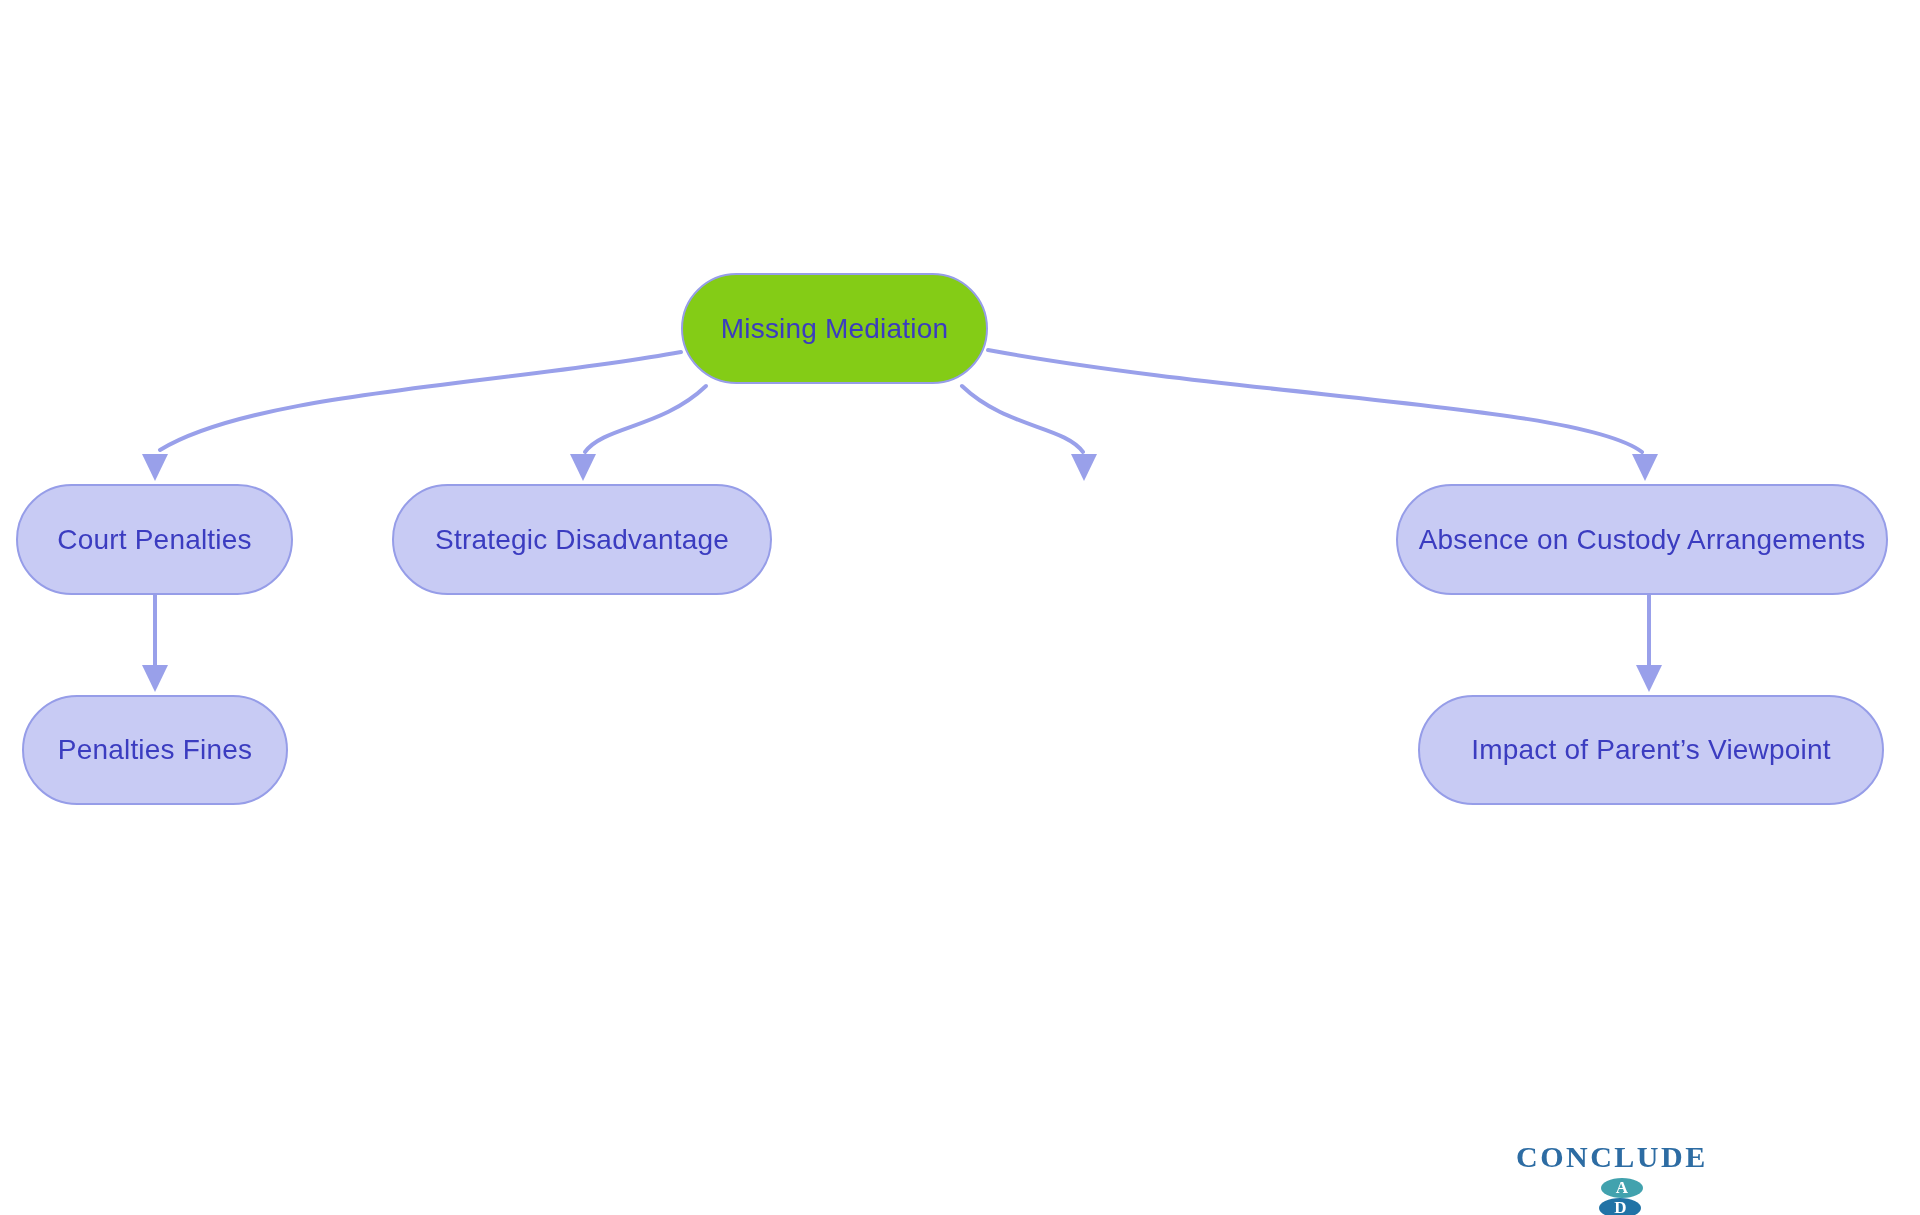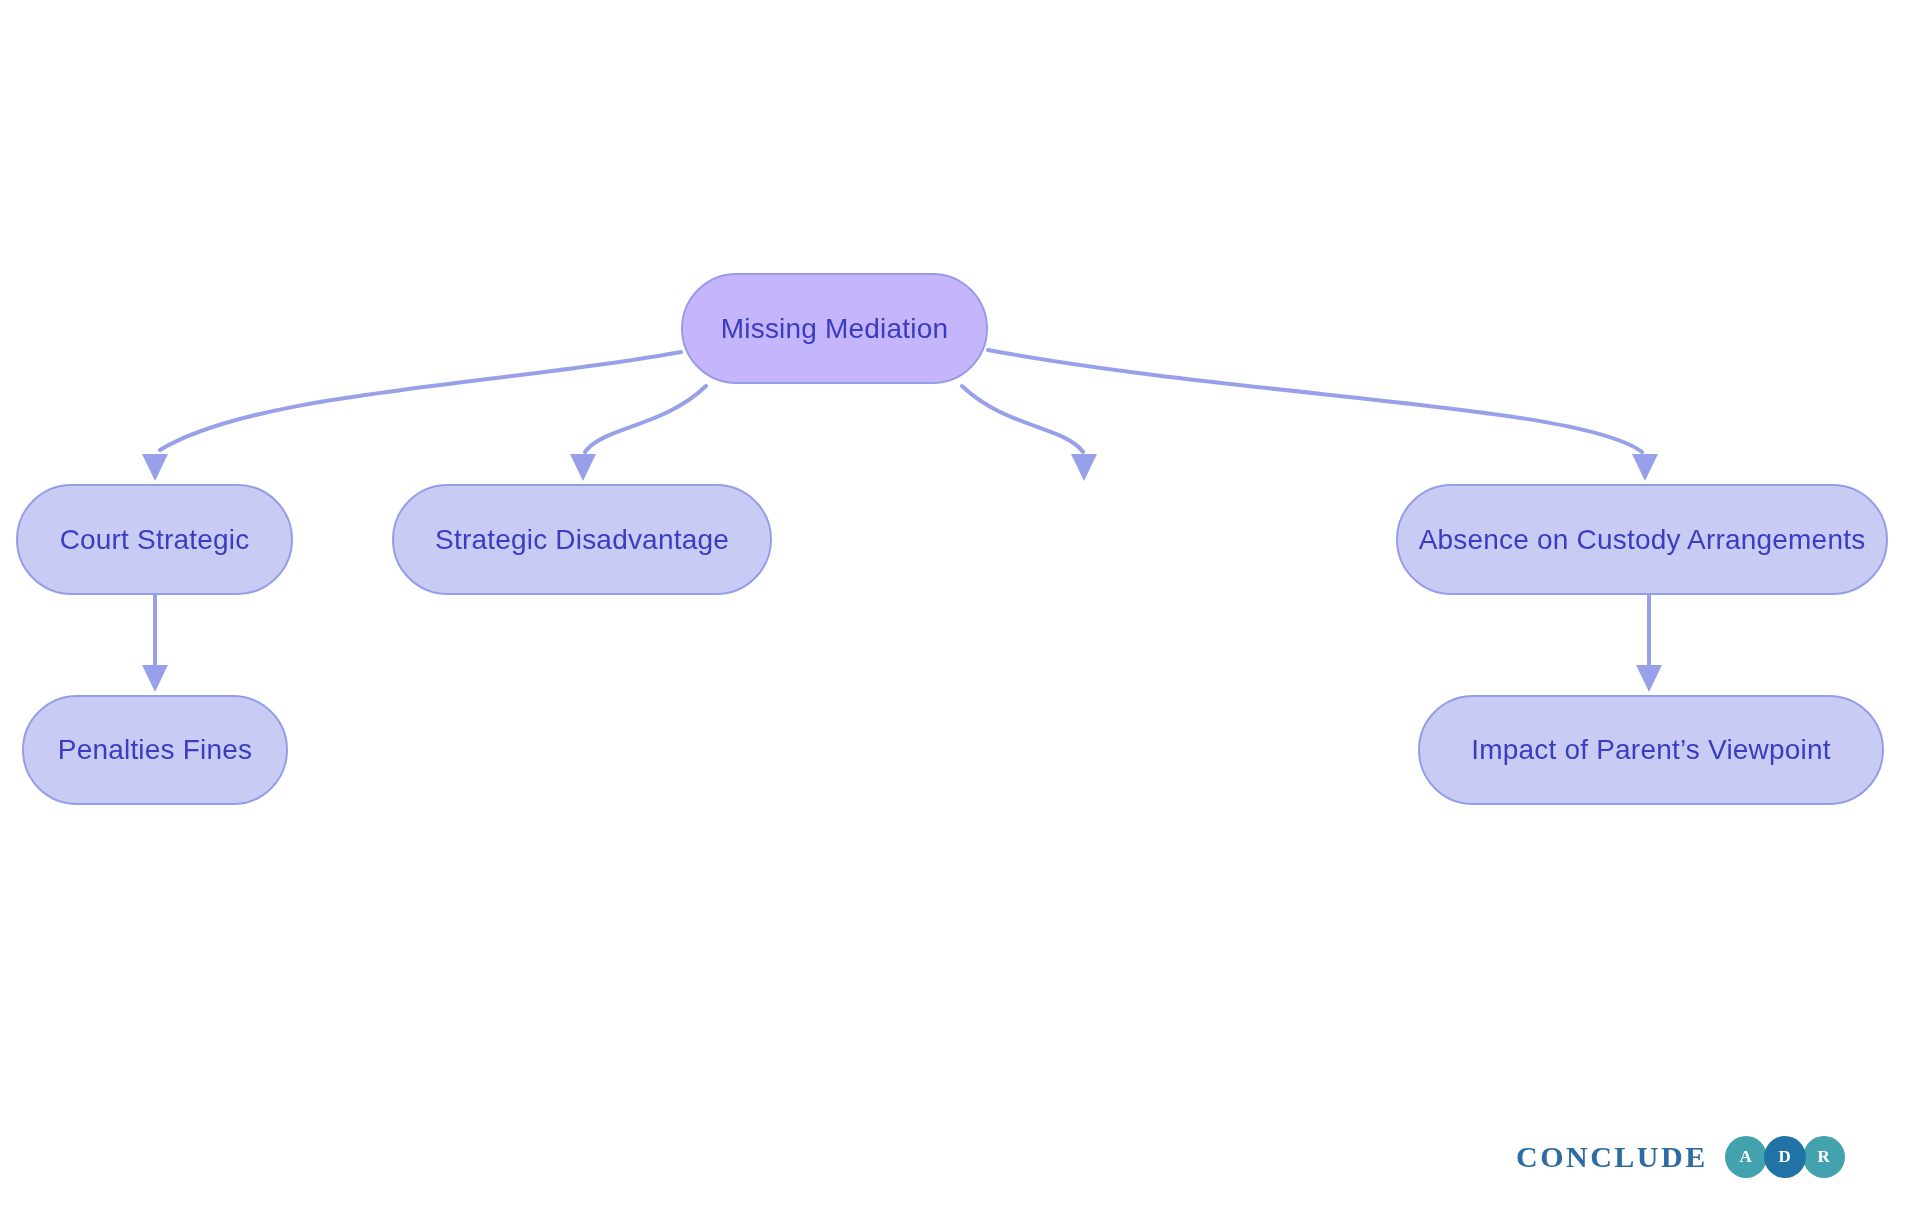--- a/index.html
+++ b/index.html
@@ -43,20 +43,21 @@
   .node-ff  { left: 22px;   top: 695px; width: 266px; height: 110px; }
   .node-apv { left: 1418px; top: 695px; width: 466px; height: 110px; }
 
   #logo {
     position: absolute;
     left: 1516px;
     top: 1136px;
     height: 42px;
     display: flex;
     align-items: center;
+    flex-direction: column;
   }
   #wordmark {
     font-family: "Liberation Serif", serif;
     font-weight: bold;
     font-size: 30px;
     letter-spacing: 2.5px;
     color: #2d6ca3;
     margin-right: 17px;
     line-height: 42px;
   }
@@ -96,25 +97,25 @@
     <path class="edge-path" d="M 988 350 C 1250 398, 1580 405, 1642 452" fill="none" stroke-width="4" stroke-linecap="round" stroke="#99a0ea"></path>
     <polygon class="arrow-head" points="1632,454 1658,454 1645,481" fill="#99a0ea"></polygon>
 
     <path class="edge-path" d="M 155 595 L 155 666" fill="none" stroke-width="4" stroke-linecap="round" stroke="#99a0ea"></path>
     <polygon class="arrow-head" points="142,665 168,665 155,692" fill="#99a0ea"></polygon>
 
     <path class="edge-path" d="M 1649 595 L 1649 666" fill="none" stroke-width="4" stroke-linecap="round" stroke="#99a0ea"></path>
     <polygon class="arrow-head" points="1636,665 1662,665 1649,692" fill="#99a0ea"></polygon>
   </svg>
 
-  <div class="node node-mm" style="background: #c4b5fd; border-color: rgb(150, 157, 232); color: rgb(59, 60, 192);">
+  <div class="node node-mm" style="background: #84cc16; border-color: rgb(150, 157, 232); color: rgb(59, 60, 192);">
     <span>Missing Mediation</span>
   </div>
   <div class="node node-cp" style="background: rgb(200, 203, 244); border-color: rgb(150, 157, 232); color: rgb(59, 60, 192);">
-    <span>Court Strategic</span>
+    <span>Court Penalties</span>
   </div>
   <div class="node node-sd" style="background: rgb(200, 203, 244); border-color: rgb(150, 157, 232); color: rgb(59, 60, 192); text-align: center;">
     <span>Strategic Disadvantage</span>
   </div>
   <div class="node node-ica" style="background: rgb(200, 203, 244); border-color: rgb(150, 157, 232); color: rgb(59, 60, 192);">
     <span>Absence on Custody Arrangements</span>
   </div>
   <div class="node node-ff" style="background: rgb(200, 203, 244); border-color: rgb(150, 157, 232); color: rgb(59, 60, 192);">
     <span>Penalties Fines</span>
   </div>

